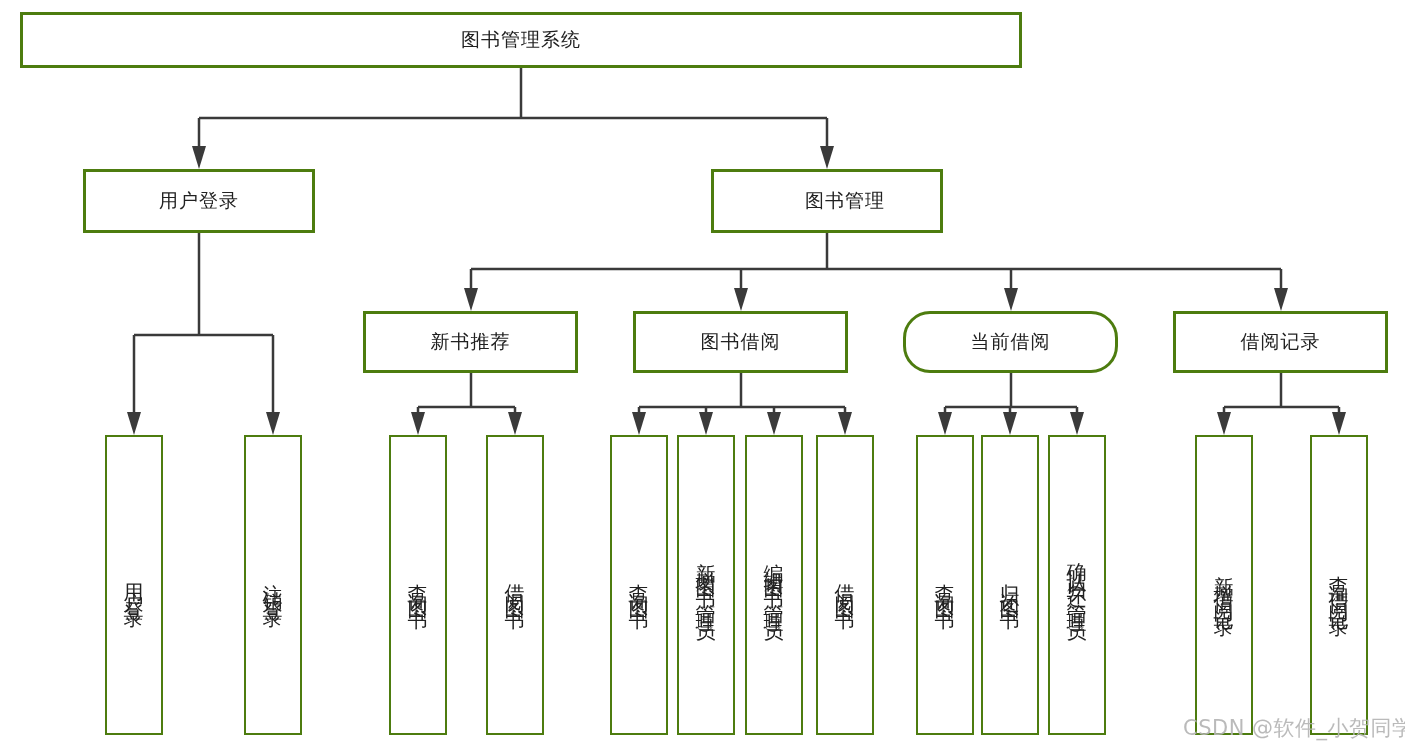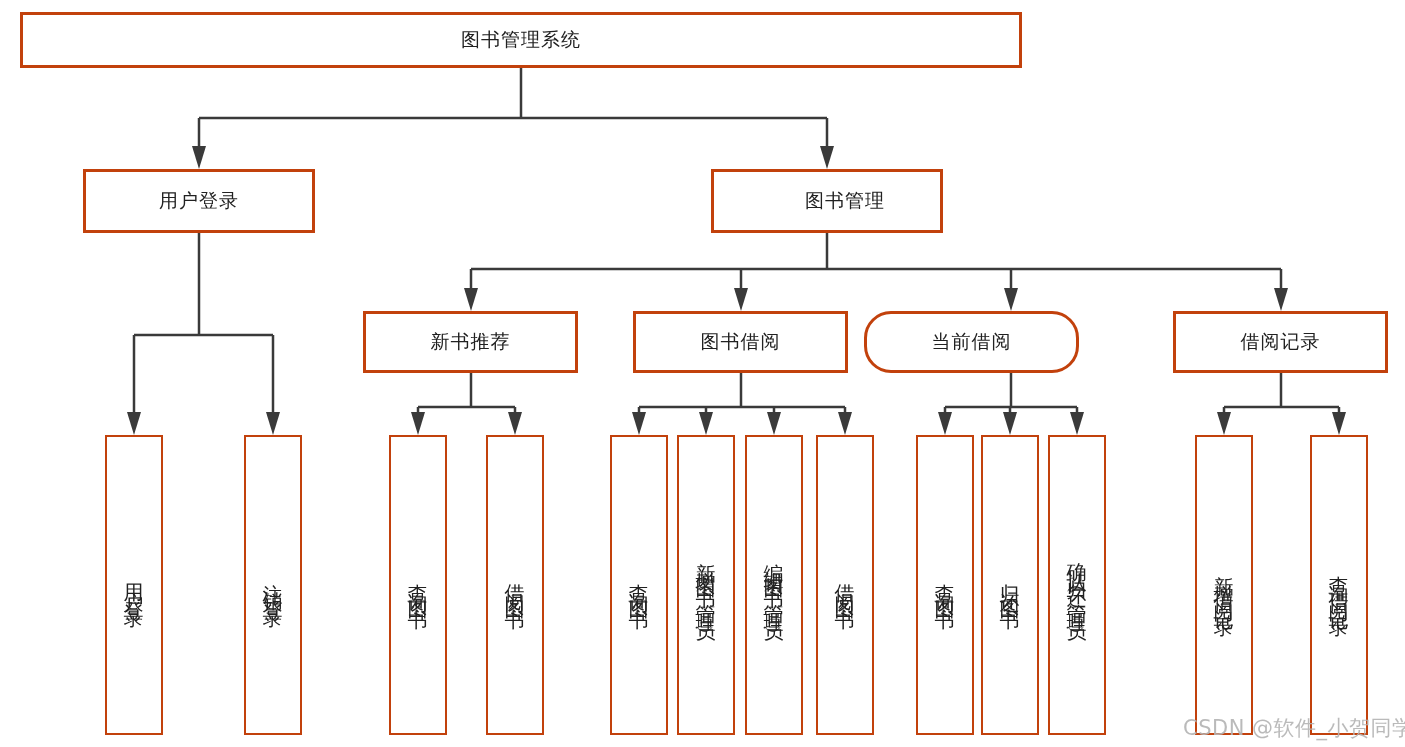--- a/index.html
+++ b/index.html
@@ -18,21 +18,21 @@
   .wires {
     position: absolute;
     left: 0;
     top: 0;
     z-index: 1;
   }
   .node {
     position: absolute;
     box-sizing: border-box;
     background: #ffffff;
-    border: 3px solid #c2410c;
+    border: 3px solid #4d7c0f;
     display: flex;
     align-items: center;
     justify-content: center;
     color: #212121;
     z-index: 2;
   }
   .hnode span {
     font-size: 19px;
     letter-spacing: 1px;
     white-space: nowrap;
@@ -148,21 +148,21 @@
   <div class="node hnode lvl2" style="left:711px;padding-left:36px;">
     <span>图书管理</span>
   </div>
 
   <div class="node hnode lvl3" style="left:633px;">
     <span>图书借阅</span>
   </div>
   <div class="node hnode lvl3" style="left:363px;">
     <span>新书推荐</span>
   </div>
-  <div class="node hnode lvl3" style="left:864px;border-radius:27px;">
+  <div class="node hnode lvl3" style="left:903px;border-radius:27px;">
     <span>当前借阅</span>
   </div>
   <div class="node hnode lvl3" style="left:1173px;">
     <span>借阅记录</span>
   </div>
 
   <div class="node vnode" style="left:105px;">
     <span>用户登录</span>
   </div>
   <div class="node vnode" style="left:244px;">

